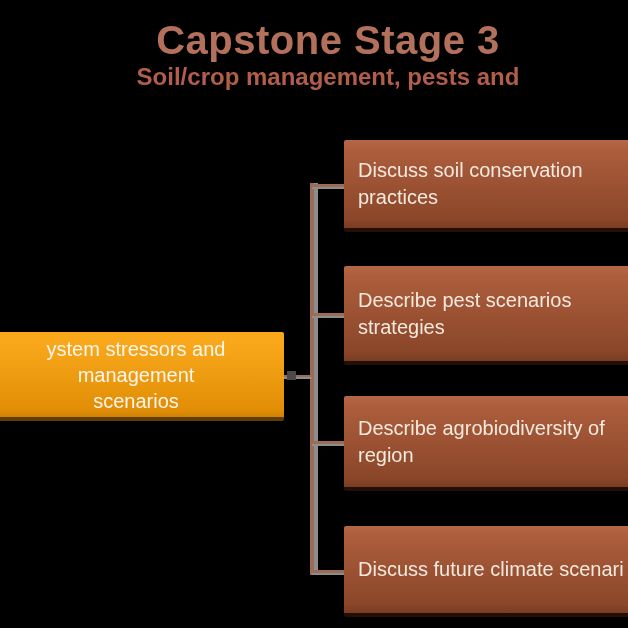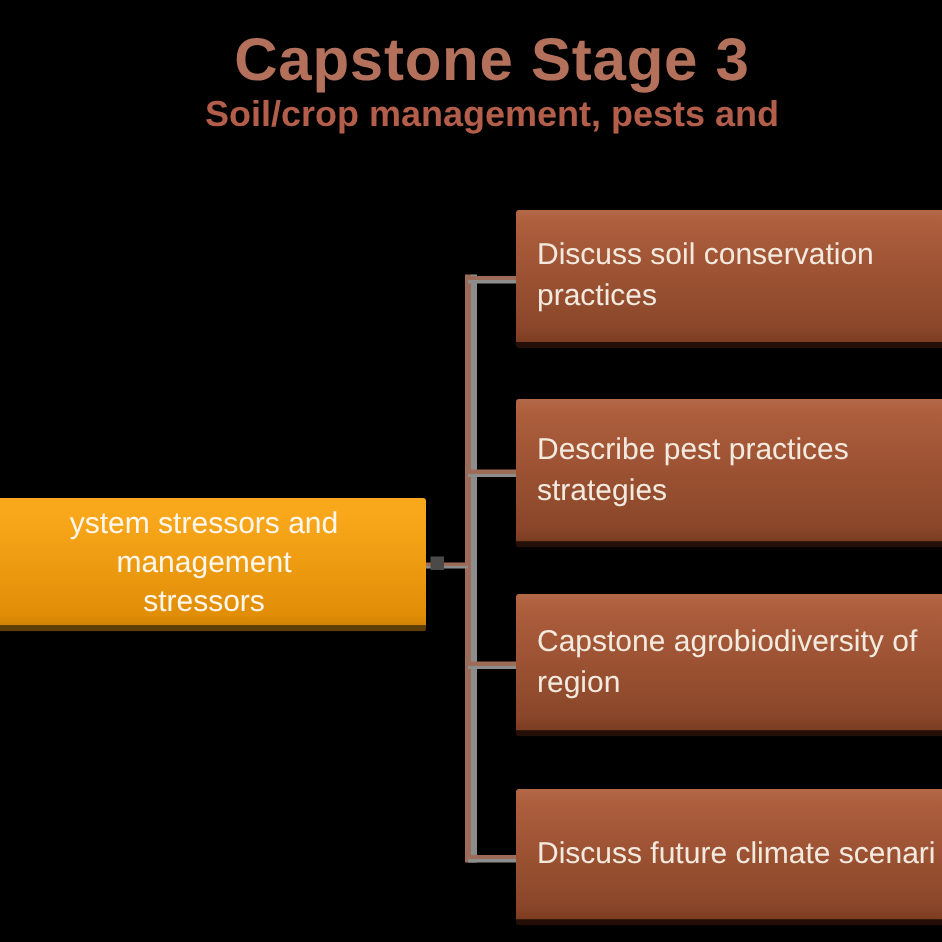--- a/index.html
+++ b/index.html
@@ -90,29 +90,29 @@
   <div class="trunk"></div>
   <div class="branch-line c1"></div>
   <div class="branch-line c2"></div>
   <div class="branch-line c3"></div>
   <div class="branch-line c4"></div>
   <div class="root-line"></div>
   <div class="root-nub"></div>
 
   <div class="root-node">
     <div>ystem stressors and management</div>
-    <div>stressors</div>
+    <div>scenarios</div>
   </div>
 
   <div class="branch-box b1">
     <span class="branch-label">Discuss soil conservation practices</span>
   </div>
   <div class="branch-box b2">
-    <span class="branch-label">Describe pest practices strategies</span>
+    <span class="branch-label">Describe pest scenarios strategies</span>
   </div>
   <div class="branch-box b3">
-    <span class="branch-label">Capstone agrobiodiversity of region</span>
+    <span class="branch-label">Describe agrobiodiversity of region</span>
   </div>
   <div class="branch-box b4">
     <span class="branch-label">Discuss future climate scenarios</span>
   </div>
 
 </div>
 
 </body></html>

